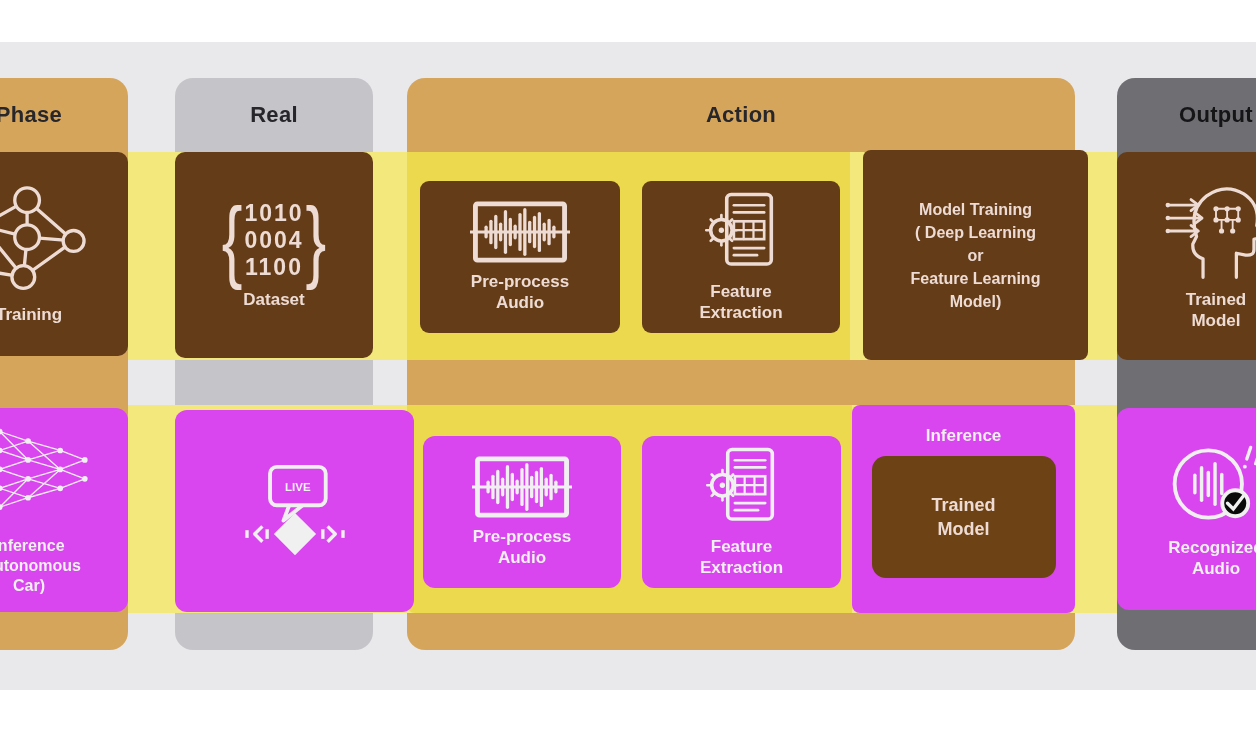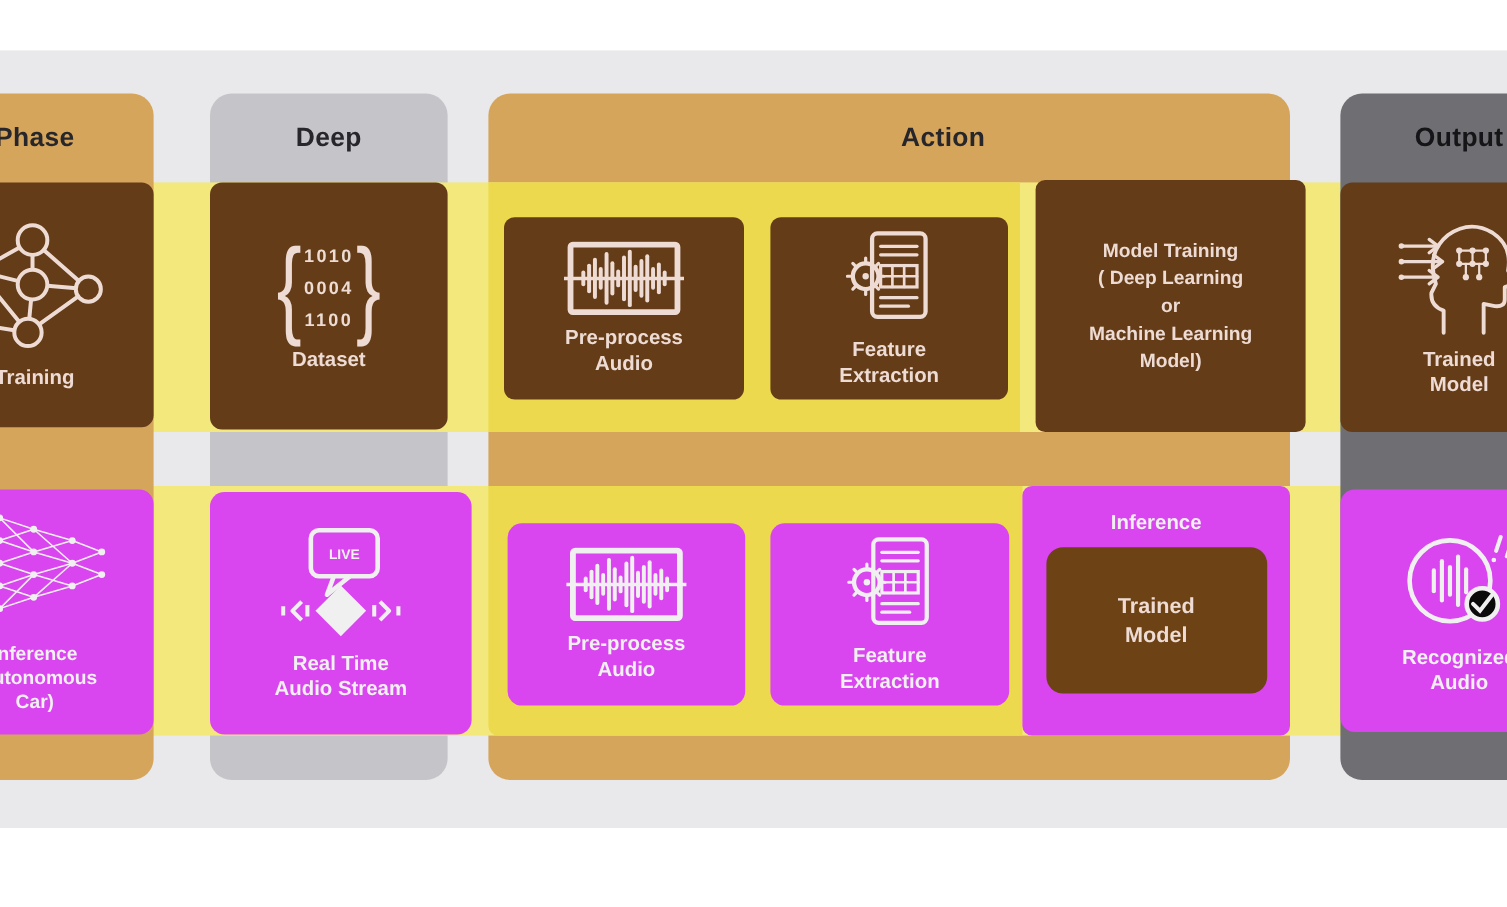--- a/index.html
+++ b/index.html
@@ -21,39 +21,39 @@
   .action-panel { position:absolute; background:#edd94e; z-index:3; }
   #panel-action-top    { left:407px; top:152px; width:443px; height:208px; }
   #panel-action-bottom { left:407px; top:405px; width:445px; height:208px; border-radius:0 0 0 8px; }
 
   .hdr {
     position:absolute; top:78px; height:74px; display:flex; align-items:center; justify-content:center;
     font-size:22px; font-weight:bold; color:#27262b; z-index:5; letter-spacing:0.3px;
   }
   #hdr-phase  { left:-70px;  width:198px; }
   #hdr-input  { left:175px;  width:198px; }
-  #hdr-action { left:407px;  width:668px;margin-left:45px; }
+  #hdr-action { left:407px;  width:668px; }
   #hdr-output { left:1117px; width:198px; color:#151518; }
 
   .box {
     position:absolute; z-index:4; display:flex; flex-direction:column;
     align-items:center; justify-content:center; text-align:center;
   }
   .brown { background:#643c18; color:#eedcd4; border-radius:10px; }
   .black { background:#d946ef; color:#f0f0f0; border-radius:12px; }
 
   #box-training        { left:-70px;  top:152px; width:198px; height:204px; }
   #box-dataset         { left:175px;  top:152px; width:198px; height:206px; }
   #box-preprocess-top  { left:420px;  top:181px; width:200px; height:152px; border-radius:9px; }
   #box-feature-top     { left:642px;  top:181px; width:198px; height:152px; border-radius:9px; }
   #box-model-training  { left:863px;  top:150px; width:225px; height:210px; border-radius:8px; }
   #box-trained-output  { left:1117px; top:152px; width:198px; height:208px; }
 
   #box-inference-phase { left:-70px;  top:408px; width:198px; height:204px; }
-  #box-realtime        { left:175px;  top:410px; width:218px; height:202px;justify-content:center; }
+  #box-realtime        { left:175px;  top:410px; width:239px; height:202px;justify-content:center; }
   #box-preprocess-bot  { left:423px;  top:436px; width:198px; height:152px; }
   #box-feature-bot     { left:642px;  top:436px; width:199px; height:152px; }
   #box-inference-act   { left:852px;  top:405px; width:223px; height:208px; border-radius:8px; justify-content:flex-start; padding-top:14px; box-sizing:border-box; }
   #box-recognized      { left:1117px; top:408px; width:198px; height:202px; }
 
   .lbl { font-size:17px; font-weight:bold; line-height:21px; margin-top:8px; }
   .lbl span { display:block; }
   .lbl-3 { font-size:16px; line-height:20px; }
   .model-lines { font-size:16px; font-weight:bold; line-height:23px; }
   .model-lines span { display:block; }
@@ -63,41 +63,41 @@
     display:flex; flex-direction:column; align-items:center; justify-content:center;
     color:#eedcd4; font-size:18px; font-weight:bold; line-height:24px;
   }
   #inner-trained span { display:block; }
 
   .icon svg { display:block; }
 
   
   .binary-icon { display:flex; align-items:center; }
   .brace { font-size:62px; font-weight:400; transform:scaleY(1.45); line-height:1; padding:0 2px; }
-  .bits { font-size:15px; font-weight:800; line-height:27px; letter-spacing:2px; }
+  .bits { font-size:23px; font-weight:800; line-height:27px; letter-spacing:2px; }
   .bits span { display:block; }
 </style>
 </head>
 <body>
 
 <div id="stage">
   <div id="panel"></div>
 
   <div class="card" id="card-phase"></div>
   <div class="card" id="card-input"></div>
   <div class="card" id="card-action"></div>
   <div class="card" id="card-output"></div>
 
   <div class="band" id="band-top"></div>
   <div class="band" id="band-bottom"></div>
   <div class="action-panel" id="panel-action-top"></div>
   <div class="action-panel" id="panel-action-bottom"></div>
 
   <div class="hdr" id="hdr-phase">Phase</div>
-  <div class="hdr" id="hdr-input">Deep</div>
+  <div class="hdr" id="hdr-input">Real</div>
   <div class="hdr" id="hdr-action">Action</div>
   <div class="hdr" id="hdr-output">Output</div>
 
   <div class="box brown" id="box-training">
     <div class="icon">
       <svg viewBox="0 0 132 118" width="132" height="112" fill="none" stroke="currentColor" stroke-width="3.5">
         <path d="M64,17 L16,44 M64,17 L64,56 M64,17 L113,60 M16,44 L64,56 M16,44 L60,98 M64,56 L113,60 M64,56 L60,98 M60,98 L113,60 M10,90 L60,98 M10,90 L16,44"></path>
         <circle cx="64" cy="17" r="13" fill="#643c18"></circle>
           <circle cx="16" cy="44" r="13" fill="#643c18"></circle>
         <circle cx="64" cy="56" r="13" fill="#643c18"></circle>
@@ -186,21 +186,21 @@
       <span>Feature</span>
       <span>Extraction</span>
     </div>
   </div>
 
   <div class="box brown" id="box-model-training">
     <div class="model-lines">
       <span>Model Training</span>
       <span>( Deep Learning</span>
       <span>or</span>
-      <span>Machine Learning</span>
+      <span>Feature Learning</span>
       <span>Model)</span>
     </div>
   </div>
 
   <div class="box brown" id="box-trained-output">
     <div class="icon">
       <svg viewBox="0 0 112 108" width="104" height="100" stroke="currentColor" fill="none" stroke-width="3.5" stroke-linecap="round" stroke-linejoin="round">
         <path d="M42,104 L42,84 Q30,80 31,68 L35,60 Q26,32 46,16 Q66,2 86,14 Q104,26 100,48 L106,60 L97,63 L97,74 Q97,81 88,80 L78,78 L78,104"></path>
         <g stroke-width="2">
           <line x1="56" y1="30" x2="80" y2="30"></line>
@@ -287,24 +287,20 @@
         <g stroke-width="3.5">
           <polyline points="22,66 14,74 22,82"></polyline>
             <line x1="6" y1="70" x2="6" y2="78"></line>
             <line x1="27" y1="69" x2="27" y2="79"></line>
           <polyline points="90,66 98,74 90,82"></polyline>
             <line x1="106" y1="70" x2="106" y2="78"></line>
             <line x1="85" y1="69" x2="85" y2="79"></line>
         </g>
       </svg>
     </div>
-    <div class="lbl">
-      <span>Real Time</span>
-      <span>Audio Stream</span>
-    </div>
   </div>
 
   <div class="box black" id="box-preprocess-bot">
     <div class="icon">
       <svg viewBox="0 0 100 64" width="100" height="62" stroke="currentColor" fill="none" stroke-linecap="round">
         <rect x="4" y="3" width="92" height="58" rx="2" stroke-width="5"></rect>
         <line x1="-2" y1="32" x2="102" y2="32" stroke-width="3"></line>
         <g stroke-width="3.4">
           <line x1="15" y1="27" x2="15" y2="37"></line>
             <line x1="20" y1="21" x2="20" y2="43"></line>

